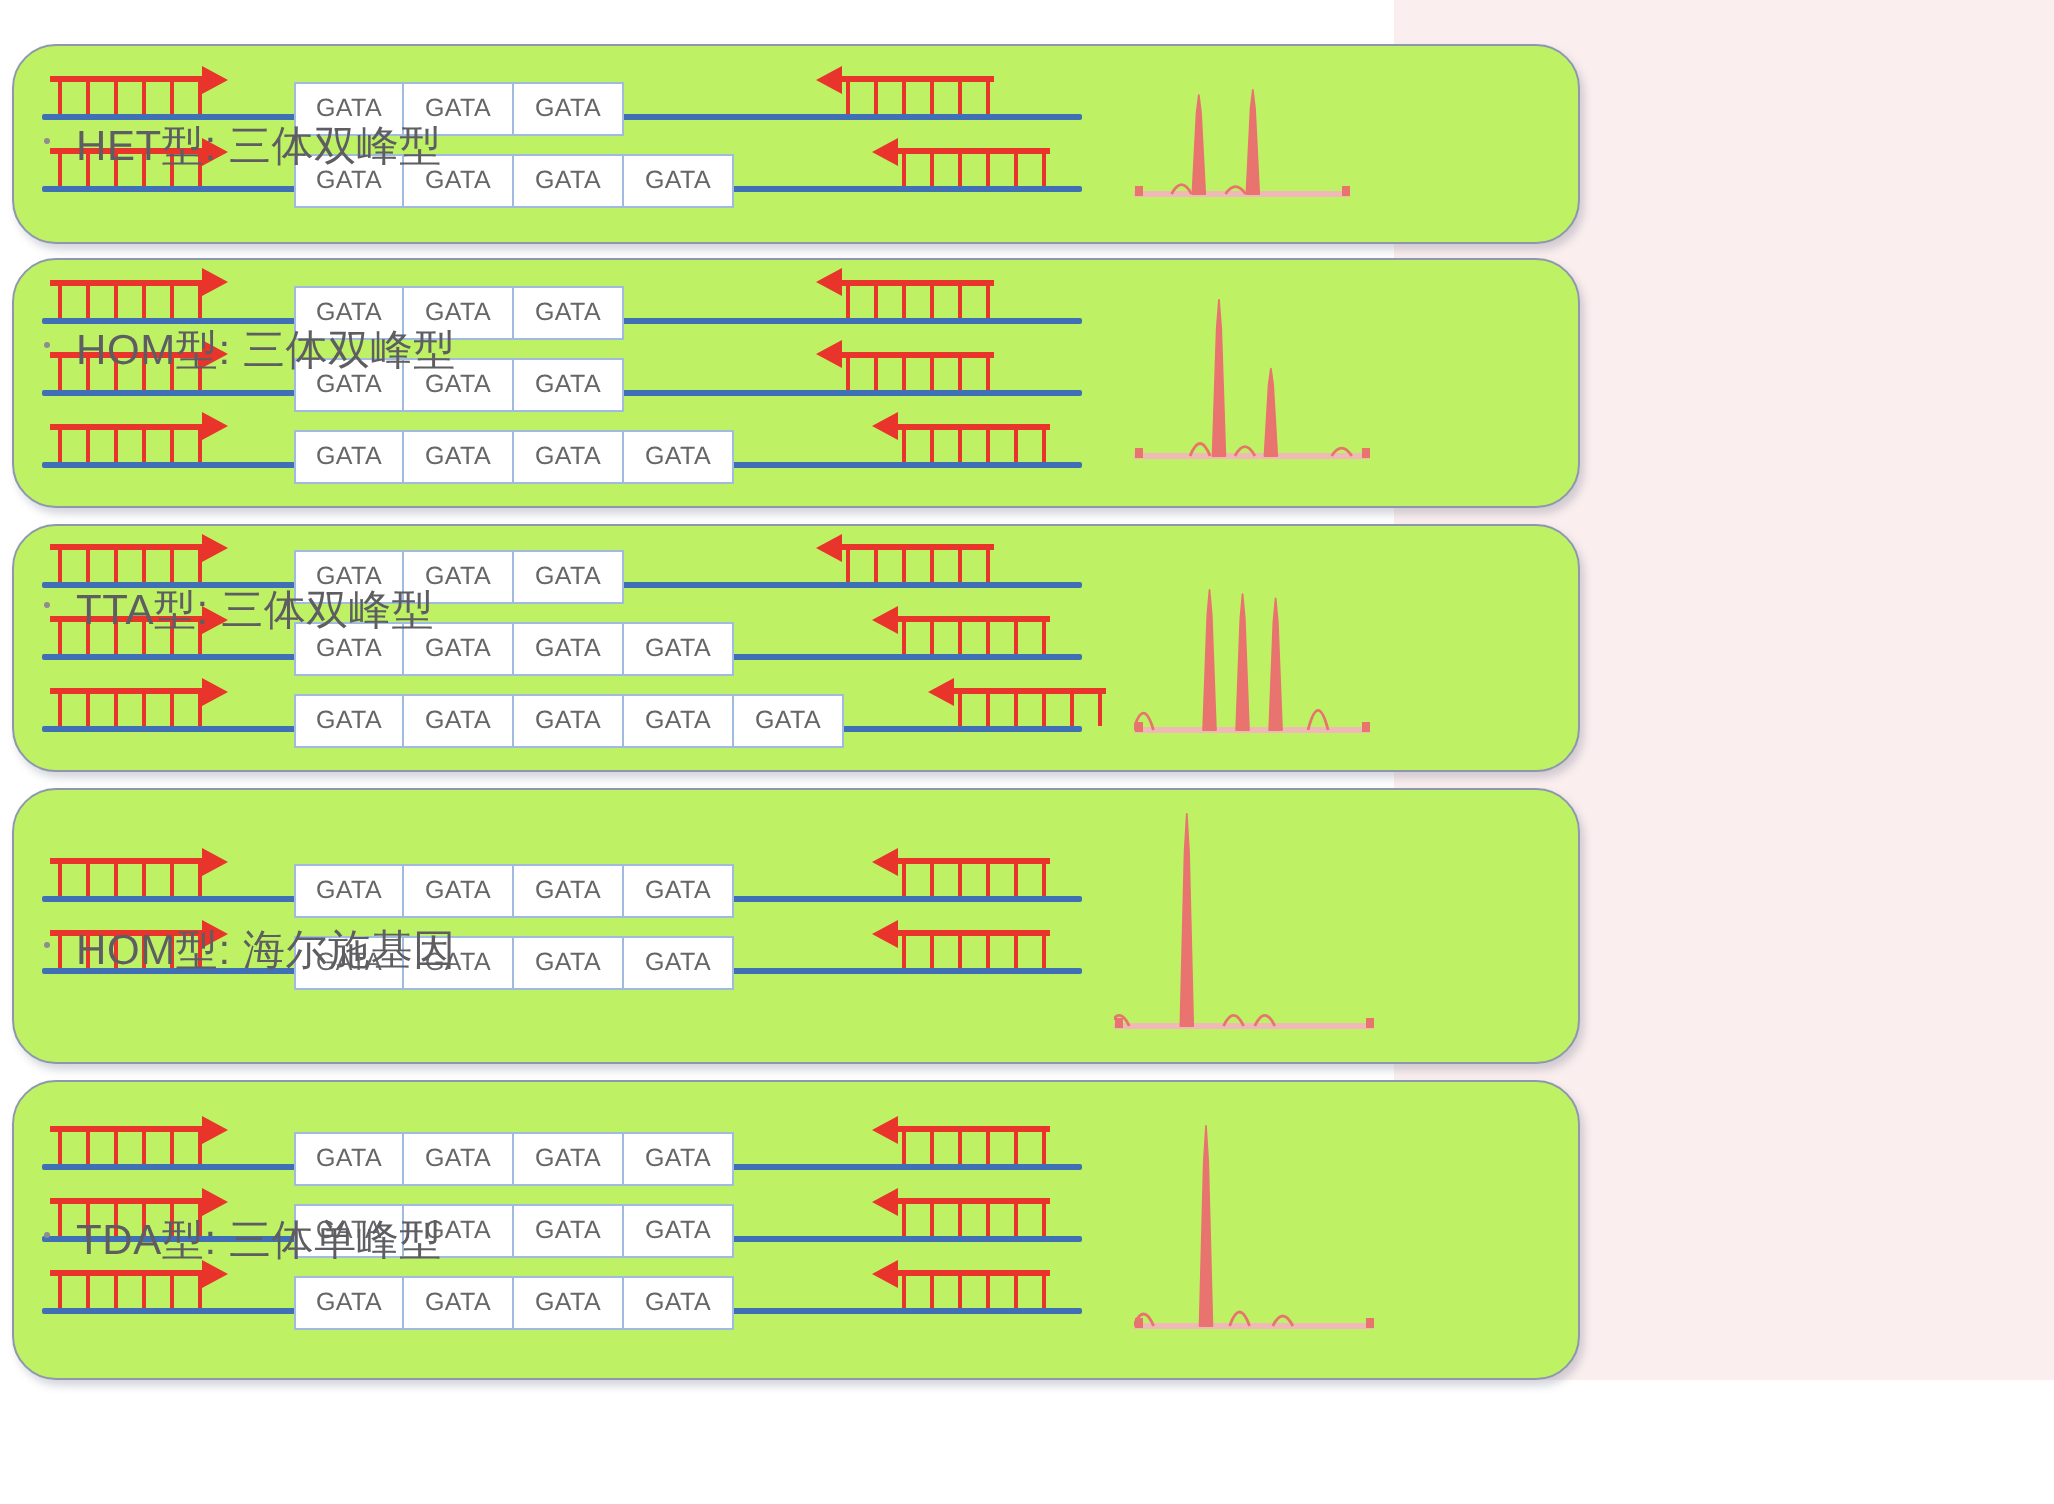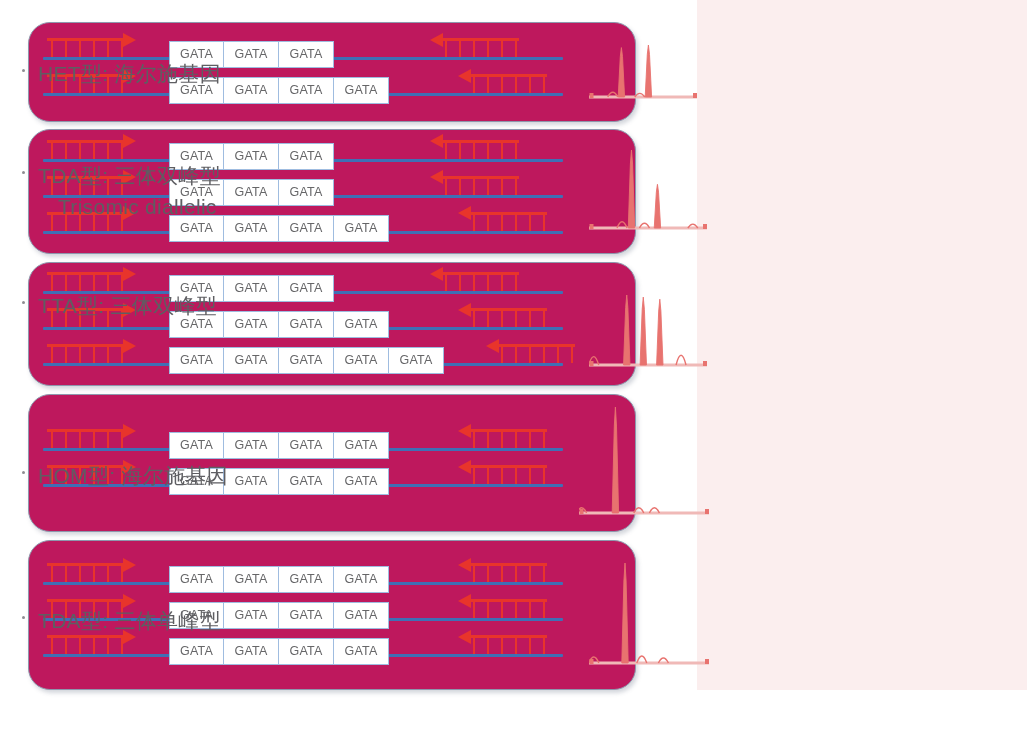--- a/index.html
+++ b/index.html
@@ -22,22 +22,22 @@
   }
   .legend-dot{
     position:absolute;left:0;top:11px;width:3px;height:3px;
     background:#8d8d92;border-radius:50%;
   }
   .legend-text{display:block;padding-left:16px;}
   .legend-sub{display:block;padding-left:36px;}
 
   
   .card{
-    position:absolute;left:28px;width:608px;
-    background:#be185d;border:1.6px solid #8e97ad;
+    position:absolute;left:6px;width:784px;
+    background:#bef264;border:1.6px solid #8e97ad;
     border-radius:22px;box-sizing:border-box;
     box-shadow:2px 3px 4px rgba(110,120,140,.30);
   }
 
   
   .strand{position:absolute;left:0;height:30px;}
   .backbone{
     position:absolute;left:14px;top:19px;height:3px;
     background:#3f6fb5;border-radius:1px;
   }
@@ -516,26 +516,25 @@
             <path d="M-0.20000000000000018,106 Q2.3,100 4.8,100 Q7.3,100 9.8,106" fill="none" stroke="#e8736f" stroke-width="1.4"></path>
             <path d="M47.8,106 Q50.3,99 52.8,99 Q55.3,99 57.8,106" fill="none" stroke="#e8736f" stroke-width="1.4"></path>
             <path d="M69.4,106 Q71.9,101 74.4,101 Q76.9,101 79.4,106" fill="none" stroke="#e8736f" stroke-width="1.4"></path>
             <path d="M32.8,106 L34.9,24 L36,6 L37.1,24 L39.2,106 Z" fill="#e8736f" stroke="#e8736f" stroke-width="0.9" stroke-linejoin="round"></path>
           </svg></div>
       </div>
     </div>
   <div id="legend-layer">
       <div class="legend-item" style="top: 58px;">
         <span class="legend-dot"></span>
-        <span class="legend-text">HET型: 海尔施基因</span>
+        <span class="legend-text">HET型: 三体双峰型</span>
       </div>
       <div class="legend-item" style="top: 160px;">
         <span class="legend-dot"></span>
-        <span class="legend-text">TDA型: 三体双峰型</span>
-        <span class="legend-sub">Trisomic diallelic</span>
+        <span class="legend-text">HOM型: 三体双峰型</span>
       </div>
       <div class="legend-item" style="top: 290px;">
         <span class="legend-dot"></span>
         <span class="legend-text">TTA型: 三体双峰型</span>
       </div>
       <div class="legend-item" style="top: 460px;">
         <span class="legend-dot"></span>
         <span class="legend-text">HOM型: 海尔施基因</span>
       </div>
       <div class="legend-item" style="top: 605px;">

